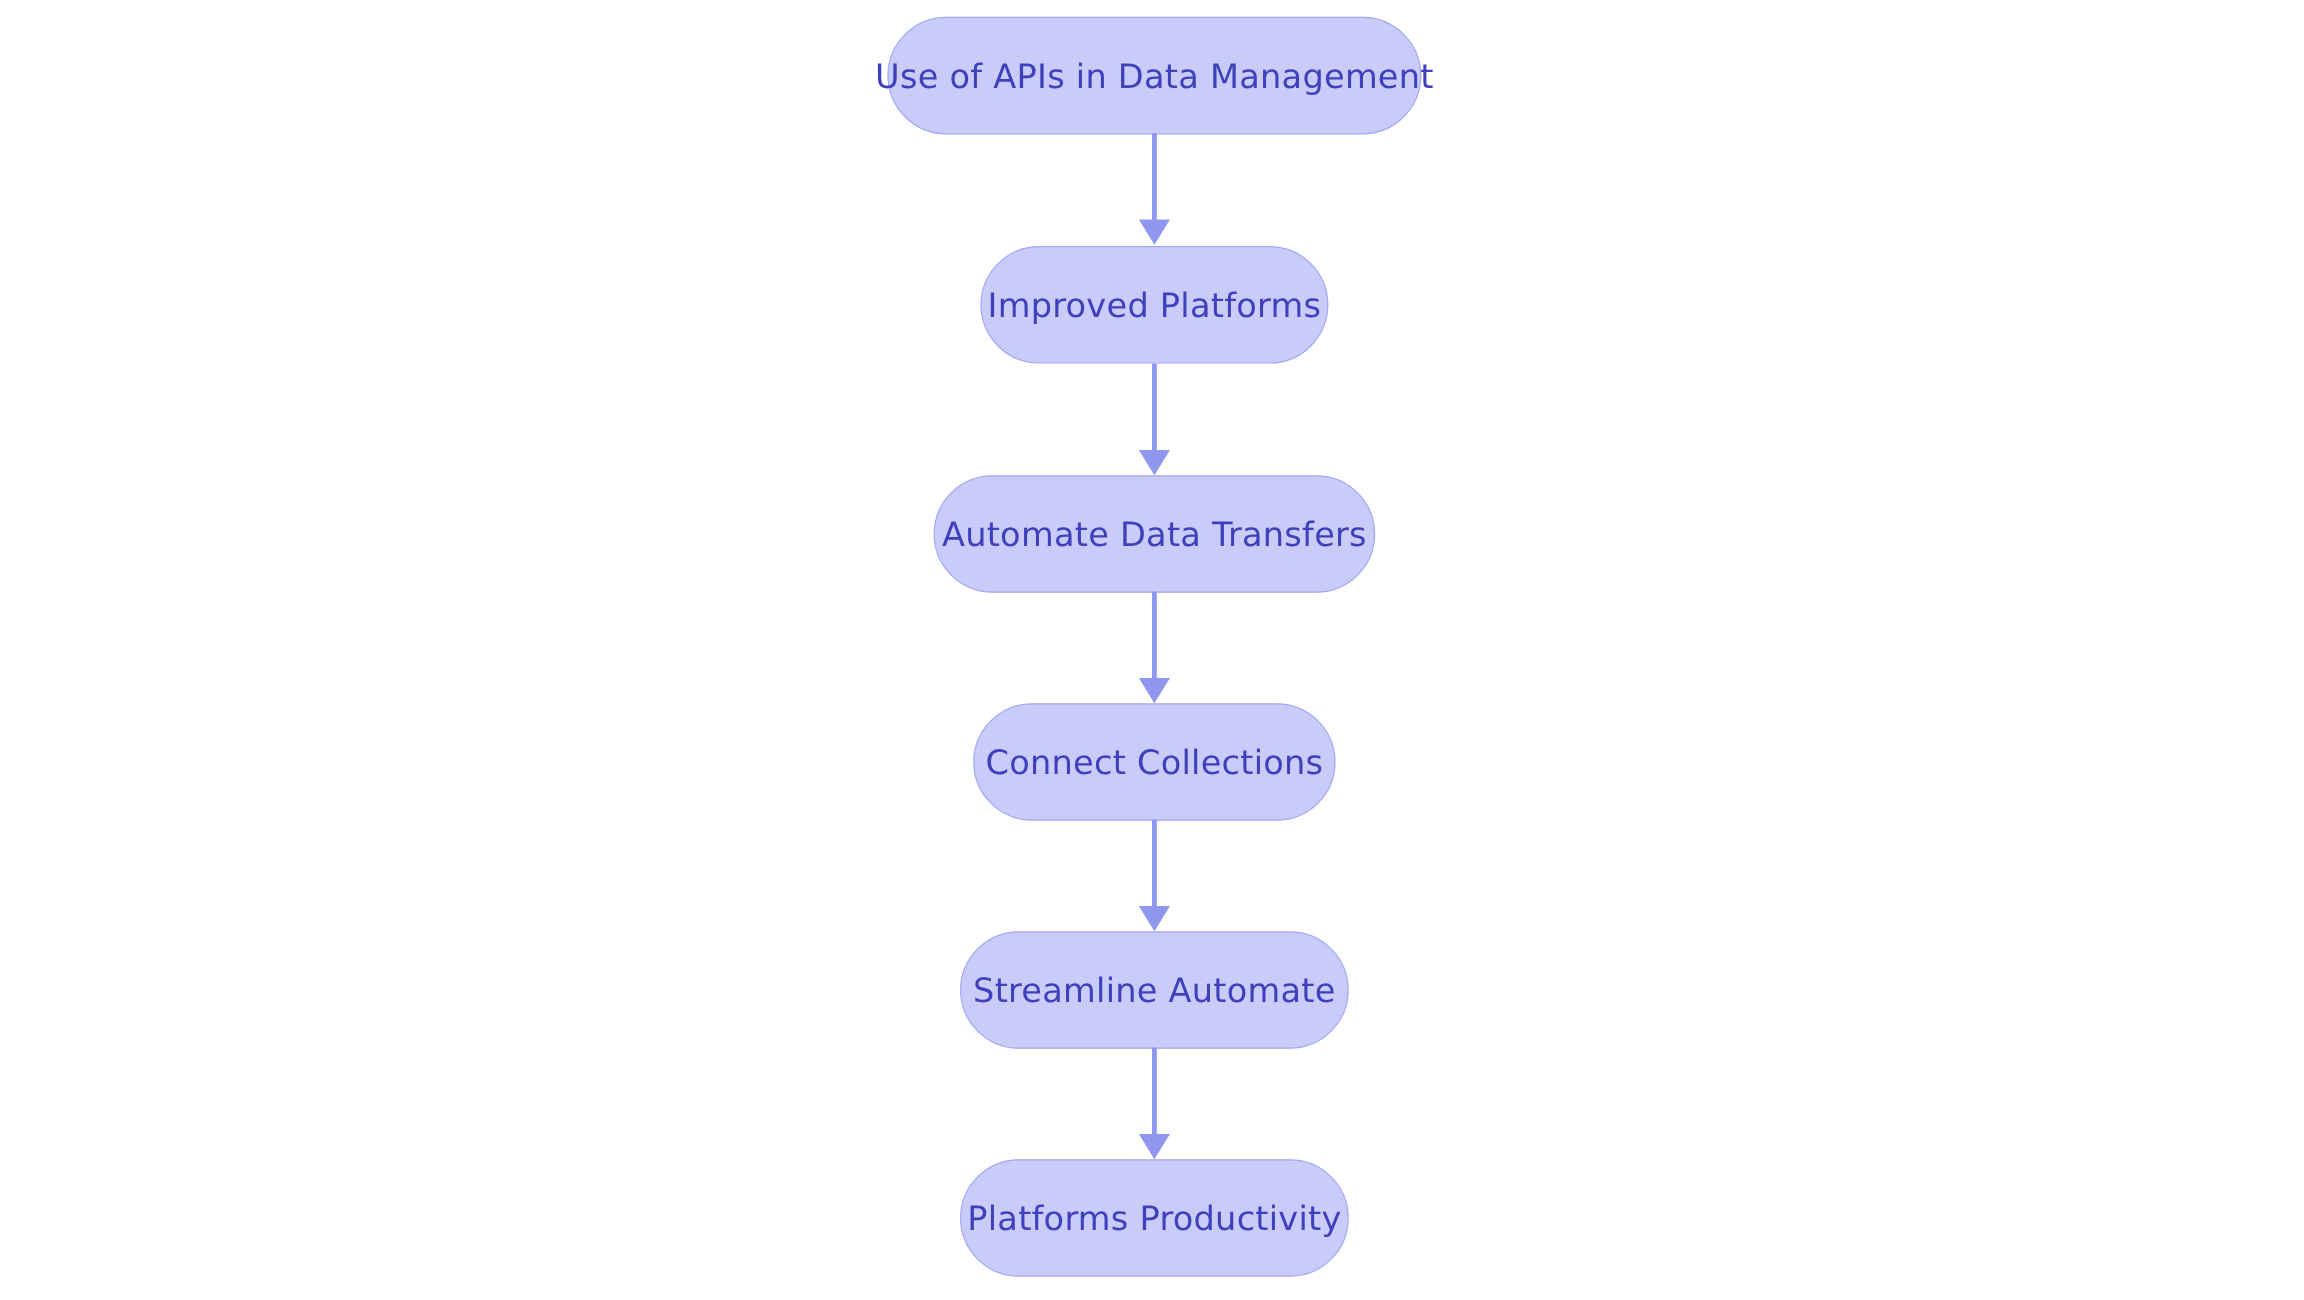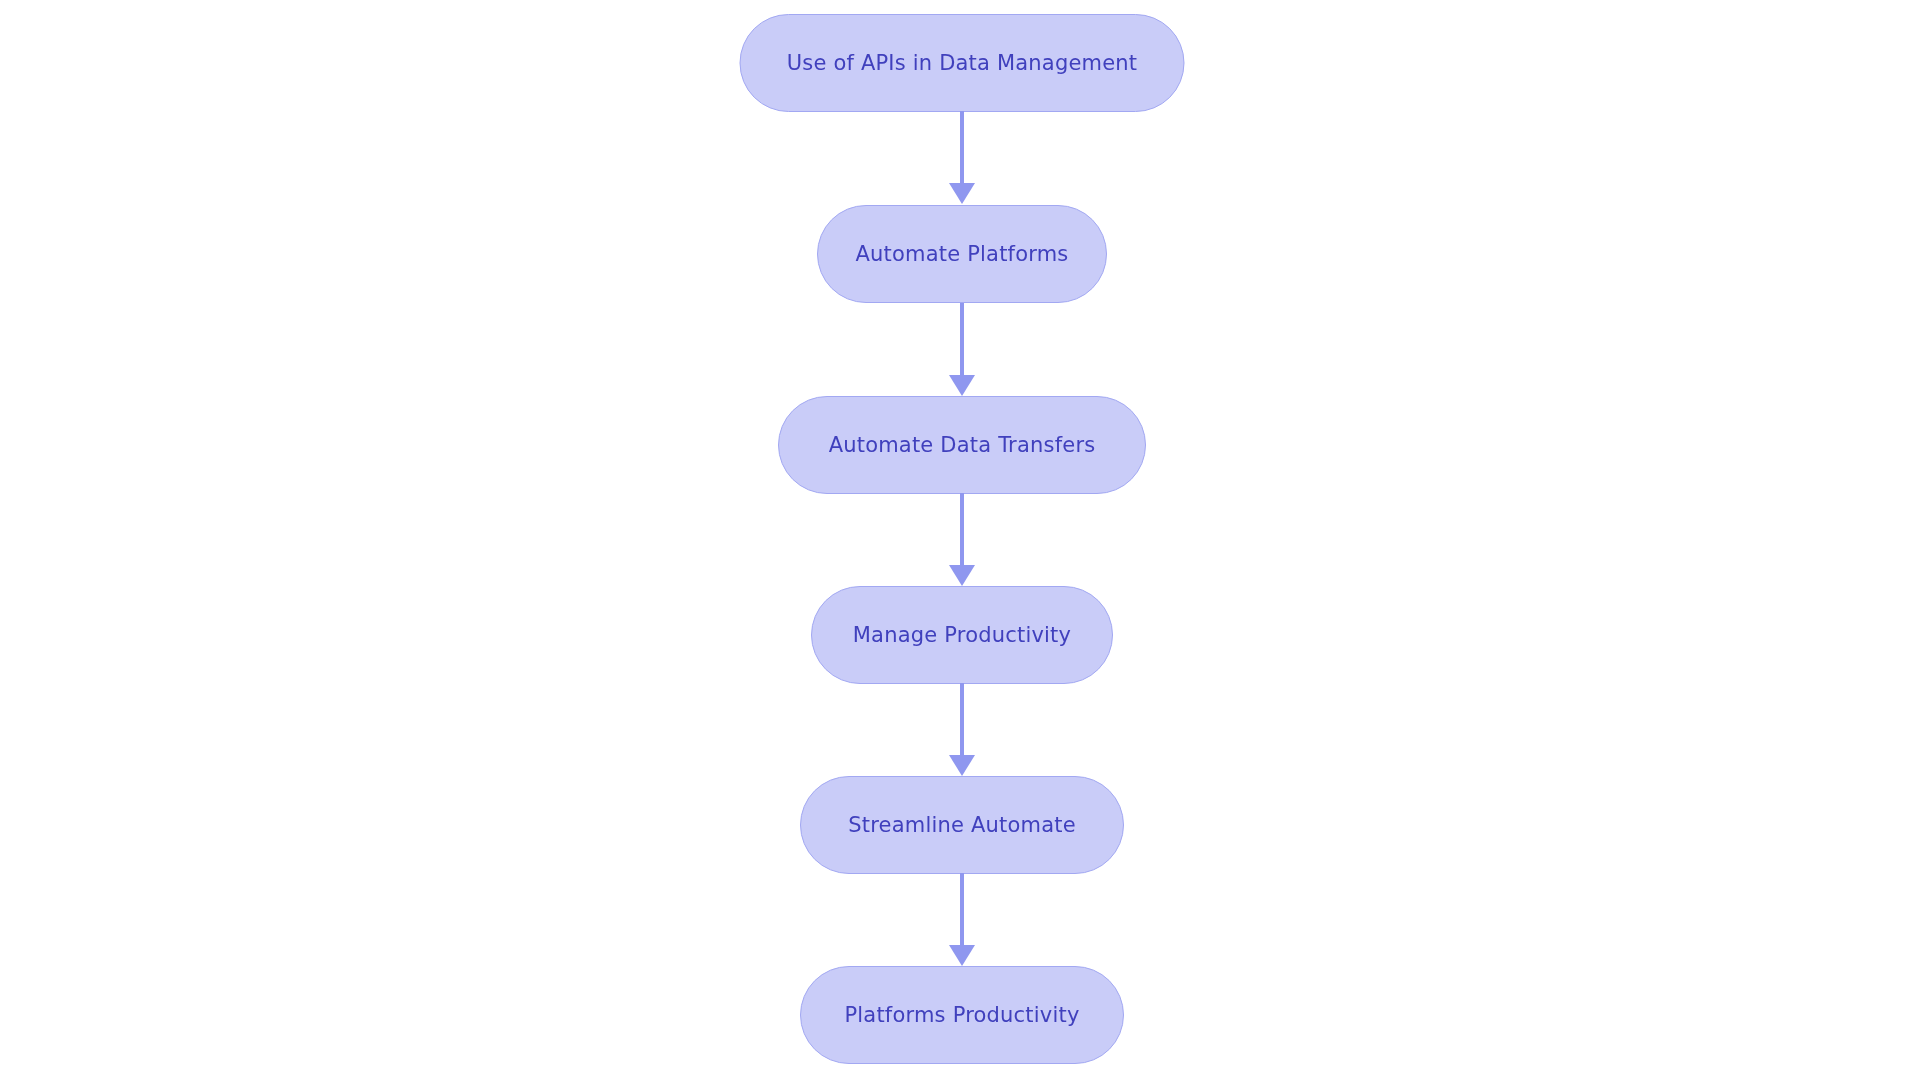--- a/index.html
+++ b/index.html
@@ -29,21 +29,21 @@
     transform: translateX(-50%);
     height: 98px;
     border-radius: 49px;
     background: var(--node-fill);
     border: 1.5px solid var(--node-border);
     display: flex;
     align-items: center;
     justify-content: center;
   }
   .node-label {
-    font-size: 21px;
+    font-size: 28px;
     color: var(--text-color);
     white-space: nowrap;
     letter-spacing: 0.2px;
   }
   .n0 { top: 14px;  width: 445px; }
   .n1 { top: 205px; width: 290px; }
   .n2 { top: 396px; width: 368px; justify-content: center; }
   .n3 { top: 586px; width: 302px; }
   .n4 { top: 776px; width: 324px; }
   .n5 { top: 966px; width: 324px; }
@@ -89,39 +89,39 @@
   <div class="node n0">
     <span class="node-label">Use of APIs in Data Management</span>
   </div>
 
   <div class="arrow a0">
     <div class="arrow-line"></div>
     <div class="arrow-head"></div>
   </div>
 
   <div class="node n1">
-    <span class="node-label">Automate Platforms</span>
+    <span class="node-label">Improved Platforms</span>
   </div>
 
   <div class="arrow a1">
     <div class="arrow-line"></div>
     <div class="arrow-head"></div>
   </div>
 
   <div class="node n2">
     <span class="node-label">Automate Data Transfers</span>
   </div>
 
   <div class="arrow a2">
     <div class="arrow-line"></div>
     <div class="arrow-head"></div>
   </div>
 
   <div class="node n3">
-    <span class="node-label">Manage Productivity</span>
+    <span class="node-label">Connect Collections</span>
   </div>
 
   <div class="arrow a3">
     <div class="arrow-line"></div>
     <div class="arrow-head"></div>
   </div>
 
   <div class="node n4">
     <span class="node-label">Streamline Automate</span>
   </div>

